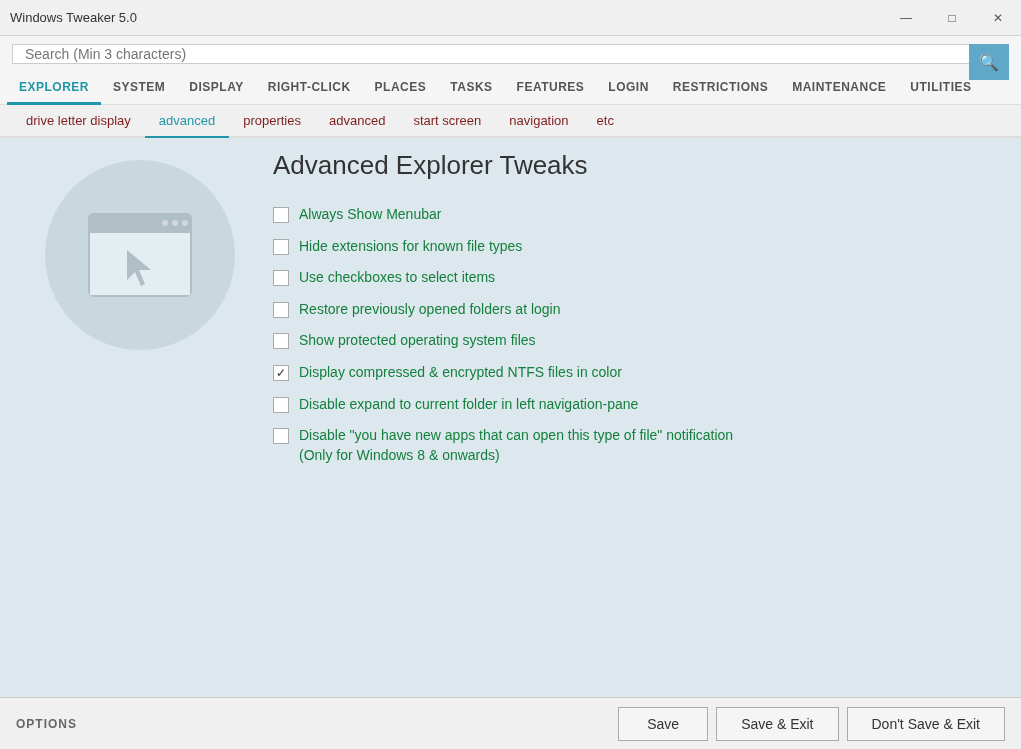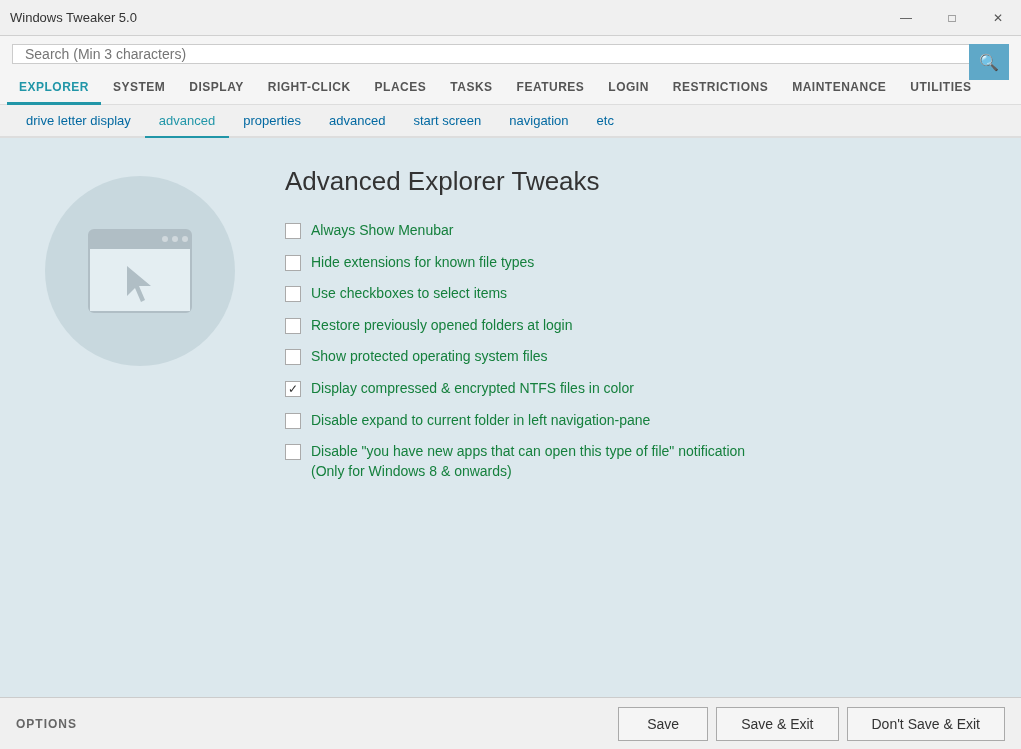--- a/index.html
+++ b/index.html
@@ -110,37 +110,37 @@
     .sub-nav {
       background: #f0f0f0;
       border-bottom: 2px solid #ddd;
       display: flex;
       padding: 0 12px;
       flex-shrink: 0;
     }
     .sub-nav-item {
       padding: 8px 14px;
       font-size: 13px;
-      color: #0369a1;
+      color: #7f1d1d;
       cursor: pointer;
     }
     .sub-nav-item.active {
       color: #2196a8;
       border-bottom: 2px solid #2196a8;
       margin-bottom: -2px;
     }
 
     
     .content-area {
       flex: 1;
       background: #dce8ed;
       display: flex;
       align-items: flex-start;
-      padding: 28px 40px;
-      gap: 45px;
+      padding: 12px 40px;
+      gap: 33px;
       overflow: hidden;
     }
 
     
     .icon-area {
       flex-shrink: 0;
       width: 200px;
       display: flex;
       align-items: center;
       justify-content: center;

